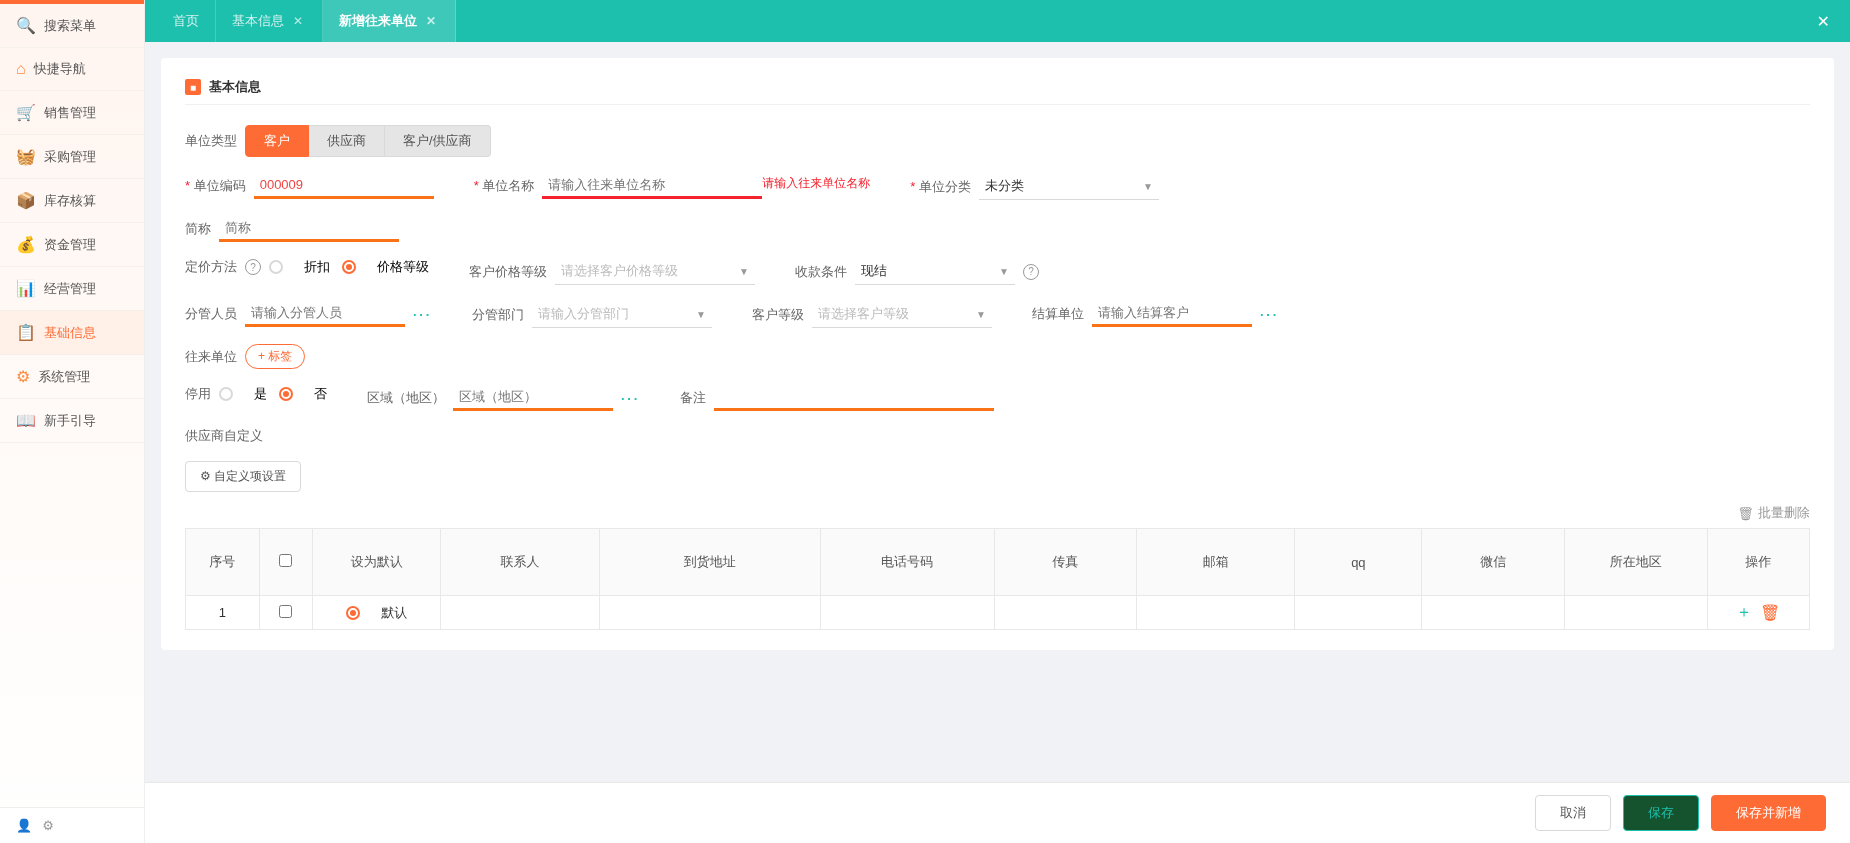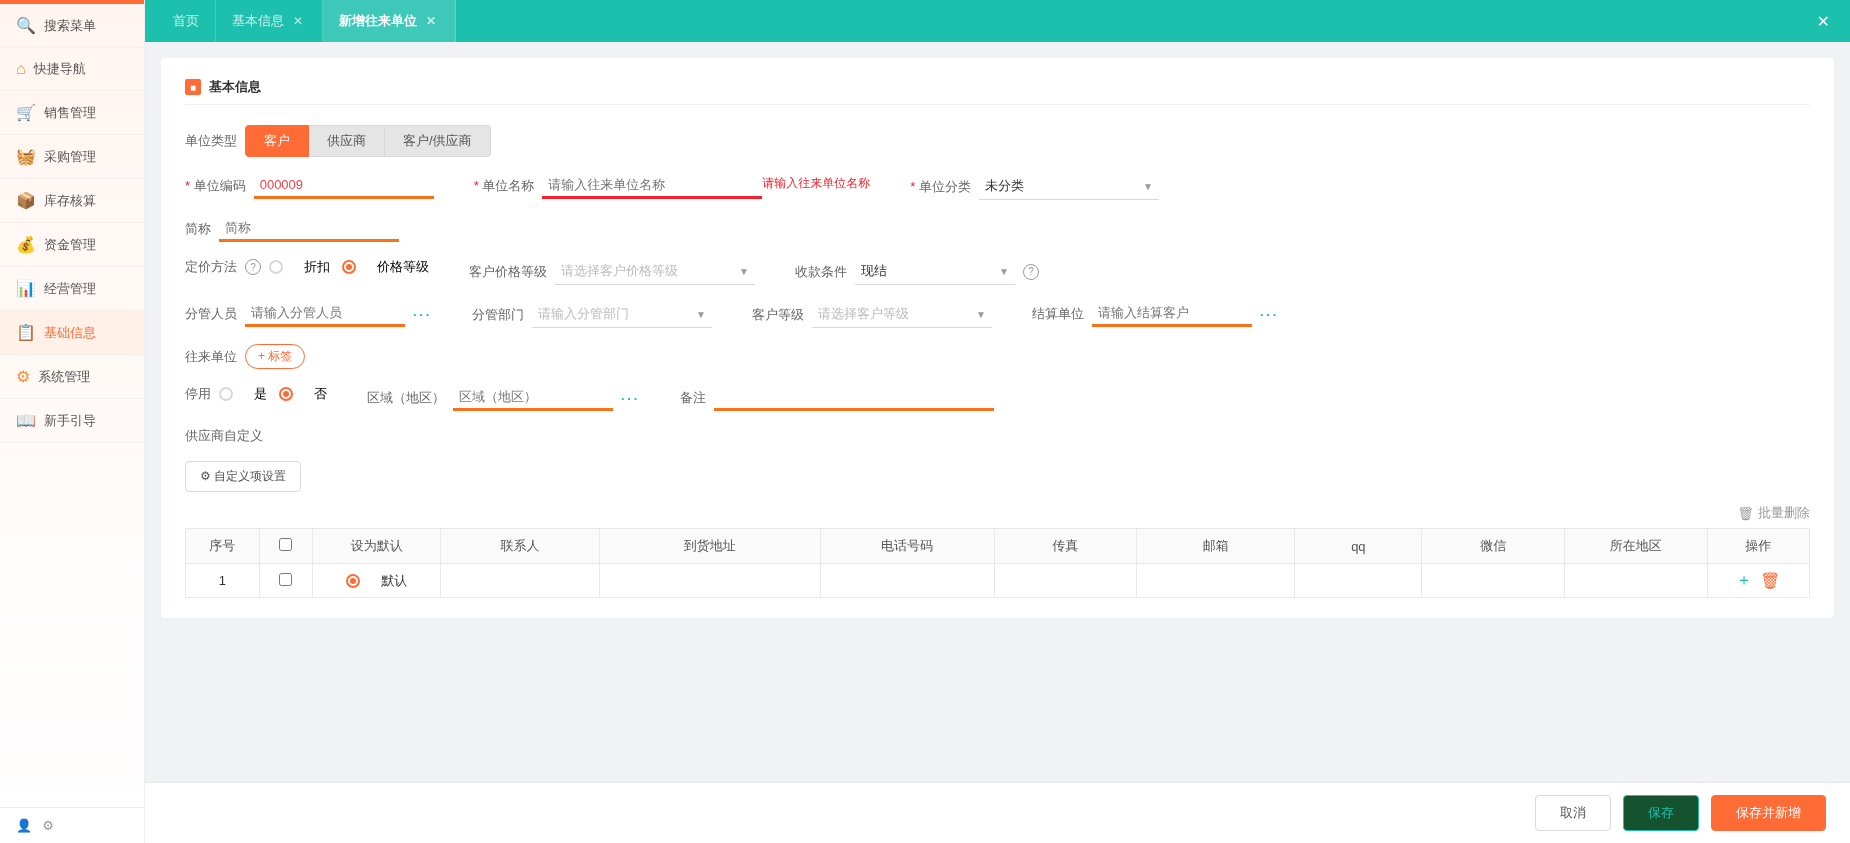--- a/index.html
+++ b/index.html
@@ -277,21 +277,21 @@
 
     
     .data-table {
       width: 100%;
       border-collapse: collapse;
       font-size: 12px;
     }
     .data-table th {
       background: #fafafa;
       border: 1px solid #e8e8e8;
-      padding: 8px 10px;
+      padding: 24px 10px;
       text-align: center;
       color: #555;
       font-weight: normal;
     }
     .data-table td {
       border: 1px solid #e8e8e8;
       padding: 6px 10px;
       text-align: center;
       color: #333;
     }

